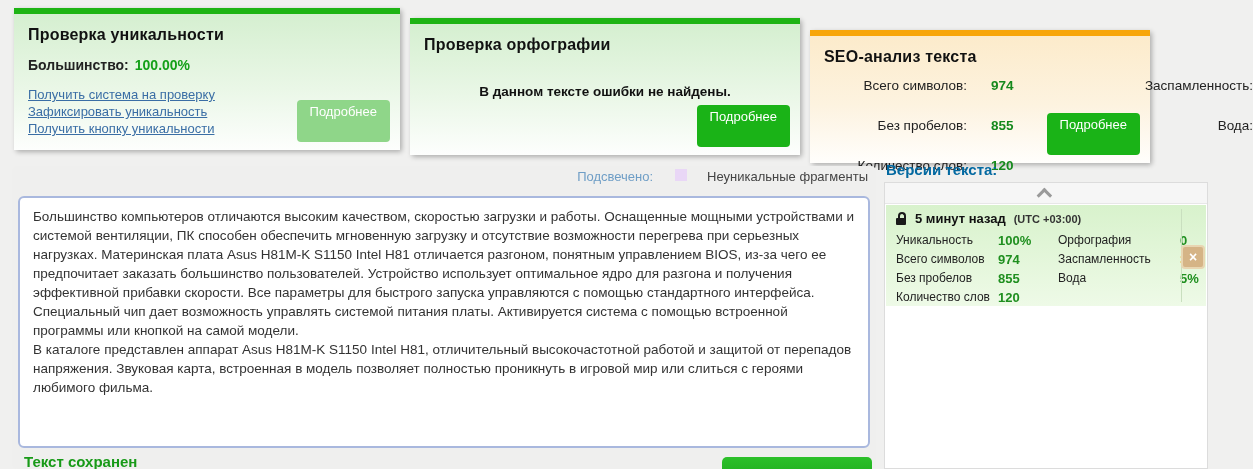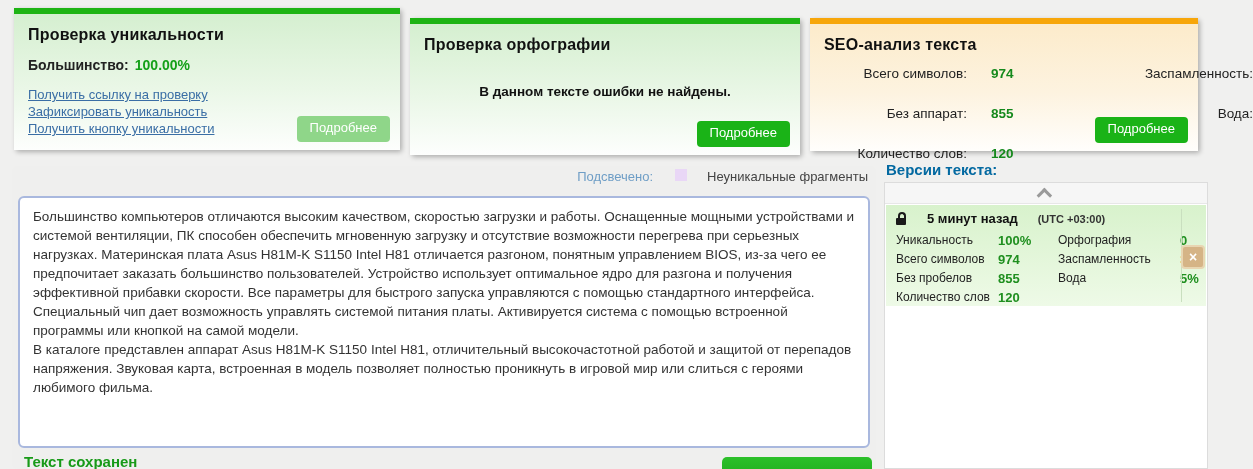--- a/index.html
+++ b/index.html
@@ -42,37 +42,37 @@
 
   .more-btn {
     position: absolute;
     right: 10px;
     bottom: 8px;
     border: none;
     border-radius: 4px;
     color: #fff;
     font-family: "Liberation Sans", sans-serif;
     font-size: 13px;
-    padding: 4px 13px 7px;
+    padding: 4px 13px 23px;
     cursor: pointer;
   }
   .more-pale { background: #8fd689; }
   .more-bright { background: #1ab317; }
 
   #card-spelling { left: 410px; top: 18px; width: 390px; height: 137px; }
   .spell-msg {
     position: absolute;
     left: 0; right: 0; top: 60px;
     text-align: center;
     font-size: 13.5px;
     font-weight: bold;
     color: #111;
   }
 
-  #card-seo { left: 810px; top: 18px; width: 388px; height: 133px; }
+  #card-seo { left: 810px; top: 30px; width: 340px; height: 133px; }
   .seo-grid {
     display: grid;
     grid-template-columns: 150px 62px 190px auto;
     margin-top: 8px;
     line-height: 23px;
     font-size: 13.5px;
     gap: 17px;
   }
   .seo-label { text-align: right; color: #222; padding-right: 7px; }
   .seo-val { font-weight: bold; color: #15891c; }
@@ -167,21 +167,21 @@
   .version-card {
     position: relative;
     margin: 1px;
     height: 101px;
     background: linear-gradient(to bottom, #d8f2cc, #eefae7);
     padding: 6px 34px 4px 10px;
   }
   .version-head {
     display: flex;
     align-items: center;
-    gap: 20px;
+    gap: 8px;
     margin-bottom: 5px;
   }
   .lock-icon {
     position: relative;
     width: 11px; height: 13px;
     display: inline-block;
   }
   .lock-icon::before {
     content: "";
     position: absolute;
@@ -236,21 +236,21 @@
 <div class="stage">
 
   <div class="card" id="card-uniqueness">
     <div class="bar bar-green"></div>
     <div class="card-body grad-green">
       <div class="card-title">Проверка уникальности</div>
       <div class="uniq-line">
         <span class="uniq-label">Большинство:</span><span class="uniq-value">100.00%</span>
       </div>
       <div class="links">
-        <a>Получить ссылку на проверку</a>
+        <a>Получить система на проверку</a>
         <a>Зафиксировать уникальность</a>
         <a>Получить кнопку уникальности</a>
       </div>
       <button class="more-btn more-pale">Подробнее</button>
     </div>
   </div>
 
   <div class="card" id="card-spelling">
     <div class="bar bar-green"></div>
     <div class="card-body grad-green">
@@ -262,21 +262,21 @@
 
   <div class="card" id="card-seo">
     <div class="bar bar-orange"></div>
     <div class="card-body grad-orange">
       <div class="card-title">SEO-анализ текста</div>
       <div class="seo-grid">
         <span class="seo-label">Всего символов:</span>
         <span class="seo-val">974</span>
         <span class="seo-label">Заспамленность:</span>
         <span class="seo-val orange">38%</span>
-        <span class="seo-label">Без аппарат:</span>
+        <span class="seo-label">Без пробелов:</span>
         <span class="seo-val">855</span>
         <span class="seo-label">Вода:</span>
         <span class="seo-val">5%</span>
         <span class="seo-label">Количество слов:</span>
         <span class="seo-val">120</span>
       </div>
       <button class="more-btn more-bright">Подробнее</button>
     </div>
   </div>
 

